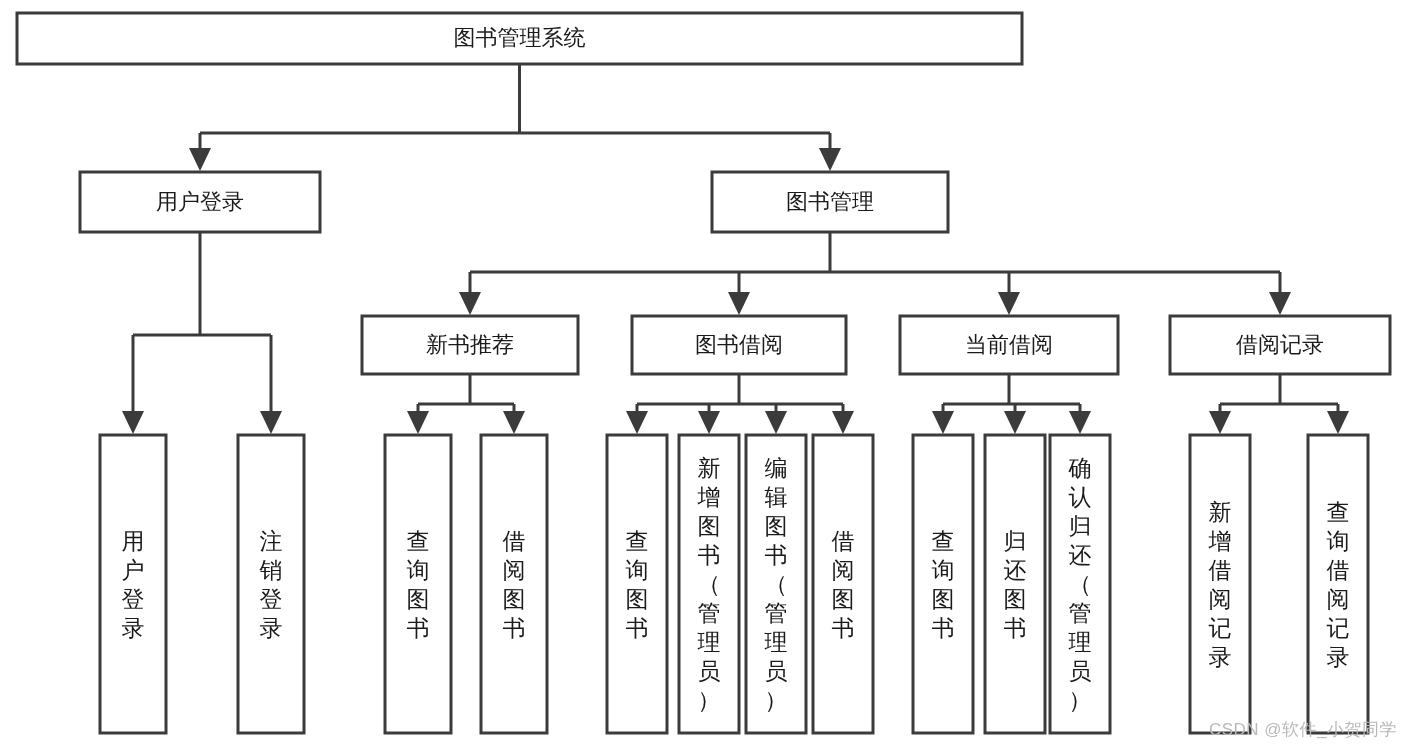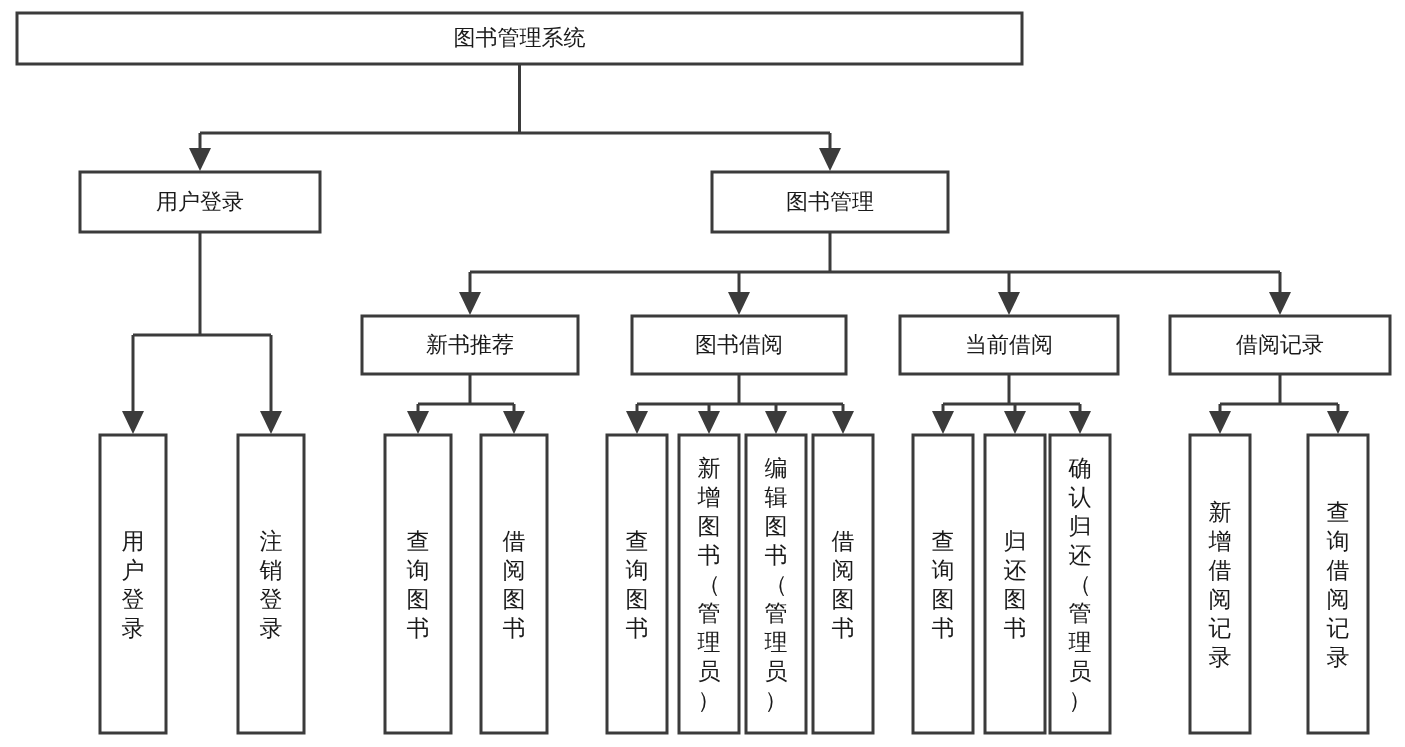--- a/index.html
+++ b/index.html
@@ -211,13 +211,14 @@
         <g>
           <rect x="1190" y="435" width="60" height="298" class="node-box"></rect>
           <text x="1220" class="node-label-vertical"><tspan x="1220" y="519.62">新</tspan><tspan x="1220" y="548.62">增</tspan><tspan x="1220" y="577.62">借</tspan><tspan x="1220" y="606.62">阅</tspan><tspan x="1220" y="635.62">记</tspan><tspan x="1220" y="664.62">录</tspan></text>
         </g>
         <g>
           <rect x="1308" y="435" width="60" height="298" class="node-box"></rect>
           <text x="1338" class="node-label-vertical"><tspan x="1338" y="519.62">查</tspan><tspan x="1338" y="548.62">询</tspan><tspan x="1338" y="577.62">借</tspan><tspan x="1338" y="606.62">阅</tspan><tspan x="1338" y="635.62">记</tspan><tspan x="1338" y="664.62">录</tspan></text>
         </g>
       </g>
   </svg>
+  <div class="watermark">CSDN @软件_小贺同学</div>
 </div>
 
 </body></html>

